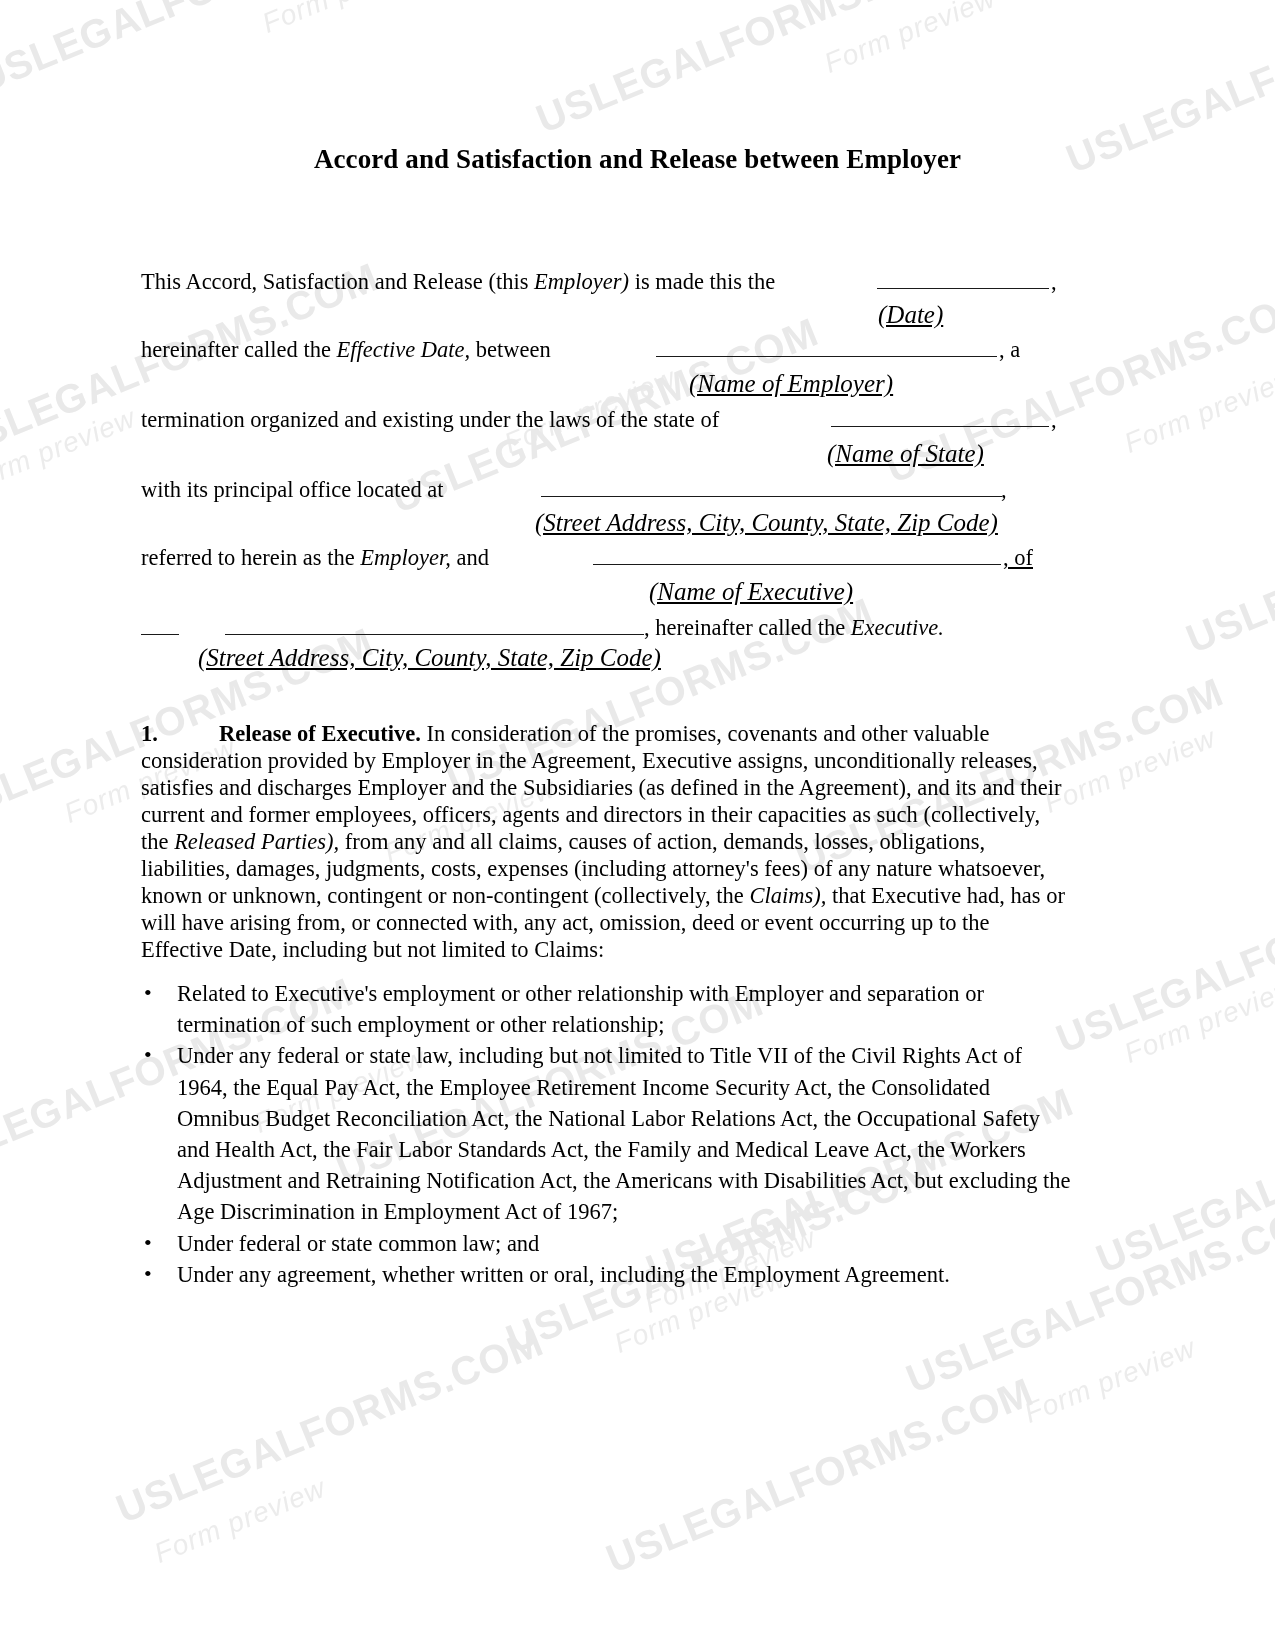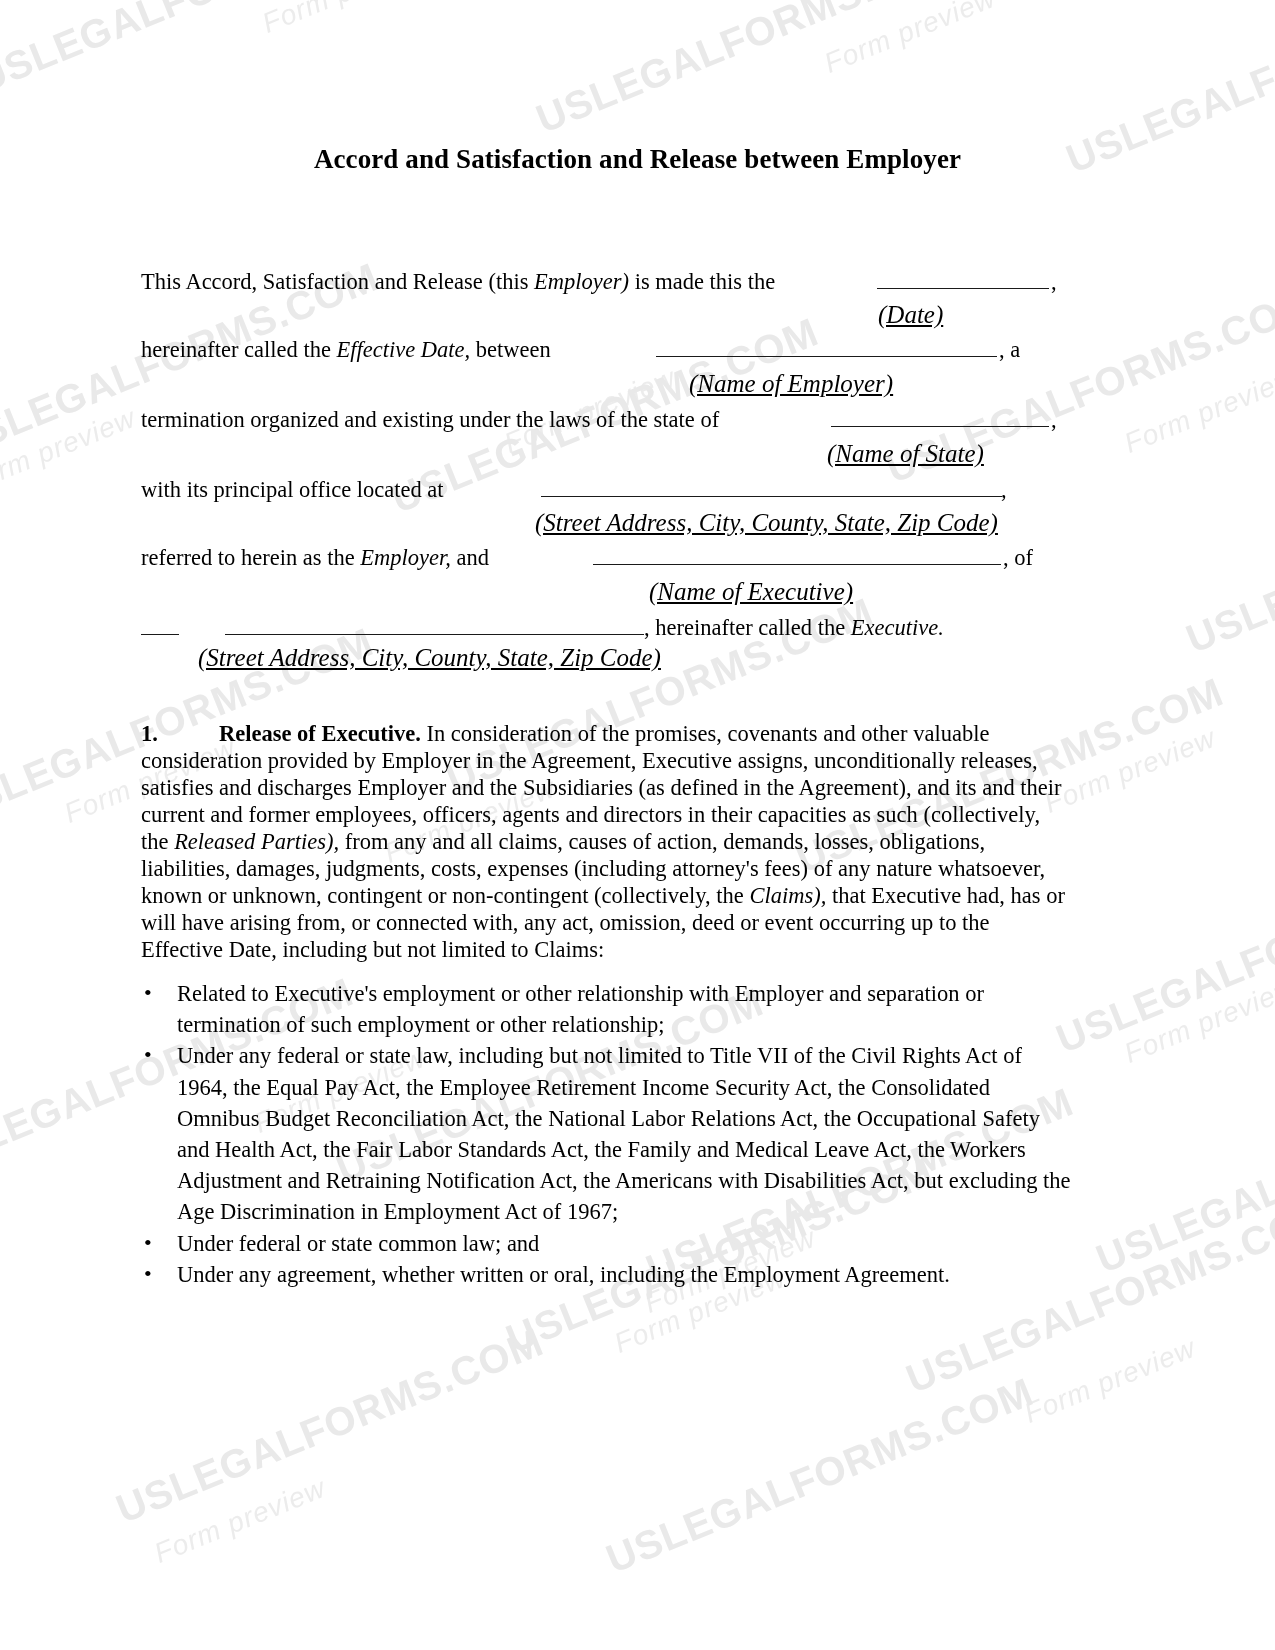--- a/index.html
+++ b/index.html
@@ -247,21 +247,21 @@
     <div class="form-row" style="height:68px;">
       <span class="lead">with its principal office located at</span>
       <span class="blank" style="left:400px; width:461px;"></span>
       <span class="blank-tail" style="left:860px;">,</span>
       <span class="caption" style="left:394px; top:37px;">(Street Address, City, County, State, Zip Code)</span>
     </div>
 
     <div class="form-row" style="height:70px;">
       <span class="lead"><span>referred to herein as the </span><em class="it">Employer,</em><span> and</span></span>
       <span class="blank" style="left:452px; width:408px;"></span>
-      <span class="blank-tail" style="left:862px;">, of</span>
+      <span class="blank-tail" style="left:862px;text-decoration:underline;">, of</span>
       <span class="caption" style="left:508px; top:38px;">(Name of Executive)</span>
     </div>
 
     <div class="form-row" style="height:60px;">
       <span class="blank" style="left:0px; width:38px;"></span>
       <span class="blank" style="left:84px; width:419px;"></span>
       <span class="blank-tail" style="left:503px;"><span>, hereinafter called the </span><em class="it">Executive.</em></span>
       <span class="caption" style="left:57px; top:34px;">(Street Address, City, County, State, Zip Code)</span>
     </div>
 

